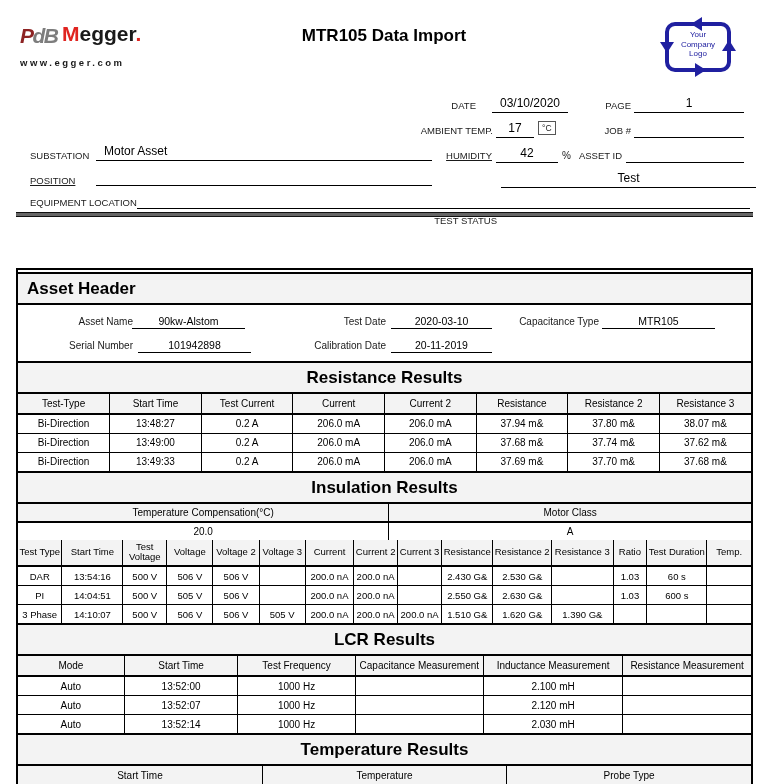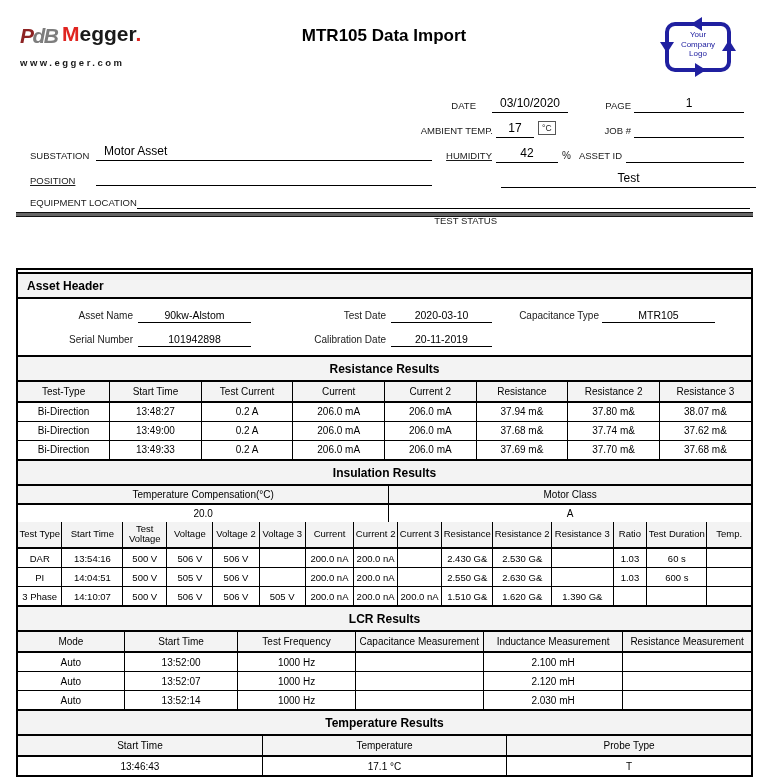--- a/index.html
+++ b/index.html
@@ -30,21 +30,21 @@
   .fline { position:absolute; border-bottom:1.5px solid #000; height:17px; line-height:15px; text-align:center; font-size:12px; }
   .fline.leftv { text-align:left; padding-left:8px; }
   .unit-box { position:absolute; border:1.2px solid #555; font-size:8.5px; padding:1px 3px; color:#222; }
   .unit { position:absolute; font-size:10px; color:#1a1a1a; }
   .hdiv { position:absolute; left:16px; width:737px; height:5px; background:#666; border-top:1.5px solid #111; border-bottom:1.5px solid #111; }
 
   
   .outer { position:absolute; left:16px; top:268px; width:737px; border:2.5px solid #000; background:#fff; }
   .top-rule-gap { height:2px; background:#fff; }
   .top-rule { height:1.5px; background:#000; }
-  .section-title { background:#f3f3f3; border-top:2.5px solid #000; border-bottom:2px solid #000; text-align:center; font-weight:bold; font-size:12px; padding:5px 0 4px; }
+  .section-title { background:#f3f3f3; border-top:2.5px solid #000; border-bottom:2px solid #000; text-align:center; font-weight:bold; font-size:17px; padding:5px 0 4px; }
   .section-title.first { border-top:none; text-align:left; padding-left:9px; }
 
   .afields { position:relative; height:56px; }
   .alab { position:absolute; width:110px; text-align:right; font-size:10px; color:#1a1a1a; white-space:nowrap; }
   .aline { position:absolute; border-bottom:1.5px solid #000; height:15px; line-height:14px; text-align:center; font-size:10.5px; }
 
   table.grid { width:100%; border-collapse:collapse; border-style:hidden; table-layout:fixed; }
   .grid th { border:1.5px solid #000; border-bottom:2px solid #000; background:#f3f3f3; font-weight:400; font-size:10px; padding:4px 1px; }
   .grid td { border:1.5px solid #000; font-size:10px; text-align:center; padding:3.5px 1px; height:12px; }
   .ins th { font-size:9.5px; padding:2px 0; line-height:1.15; }
@@ -132,21 +132,21 @@
   <div class="hdiv" style="top:212px;"></div>
 
   <div class="outer">
     <div class="top-rule-gap"></div>
     <div class="top-rule"></div>
 
     <div class="section-title first">Asset Header</div>
 
     <div class="afields">
       <div class="alab" style="left:5px; top:11px;">Asset Name</div>
-      <div class="aline" style="left:120px; top:9px; width:113px;text-align:center;">90kw-Alstom</div>
+      <div class="aline" style="left:114px; top:9px; width:113px;text-align:center;">90kw-Alstom</div>
       <div class="alab" style="left:258px; top:11px;">Test Date</div>
       <div class="aline" style="left:373px; top:9px; width:101px;">2020-03-10</div>
       <div class="alab" style="left:471px; top:11px;">Capacitance Type</div>
       <div class="aline" style="left:584px; top:9px; width:113px;">MTR105</div>
       <div class="alab" style="left:5px; top:35px;">Serial Number</div>
       <div class="aline" style="left:120px; top:33px; width:113px;">101942898</div>
       <div class="alab" style="left:258px; top:35px;">Calibration Date</div>
       <div class="aline" style="left:373px; top:33px; width:101px;">20-11-2019</div>
     </div>
 

